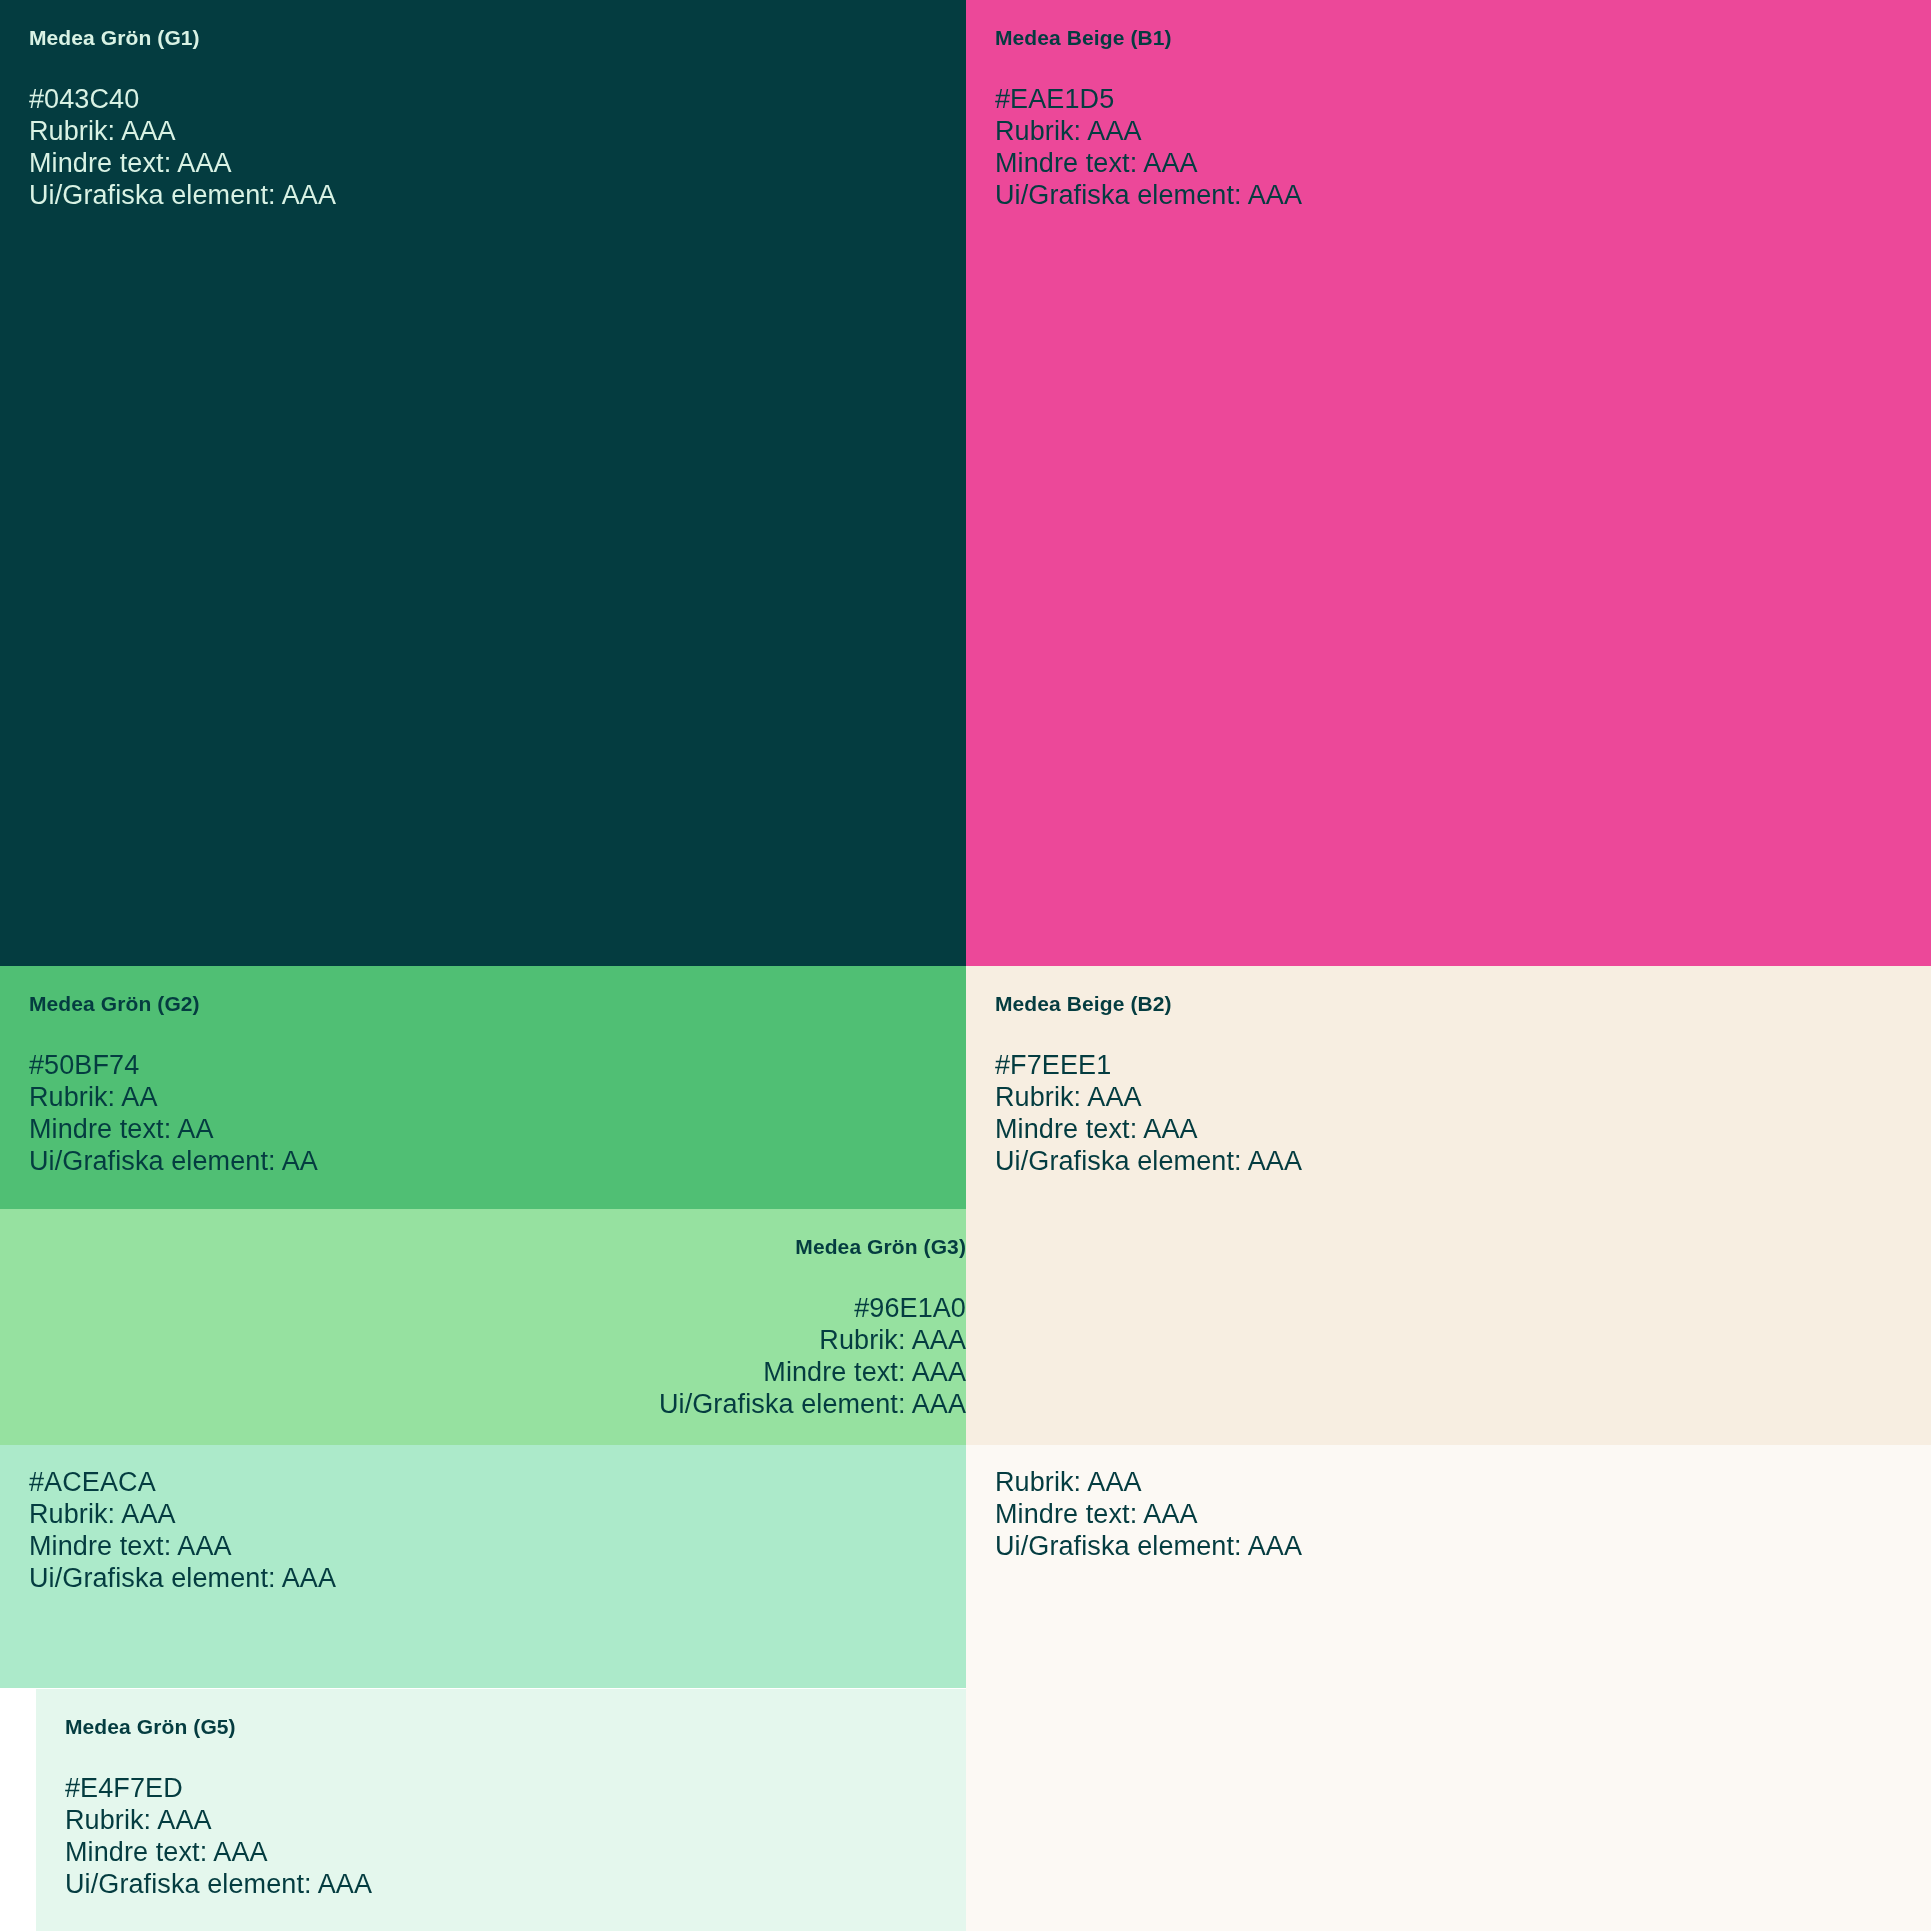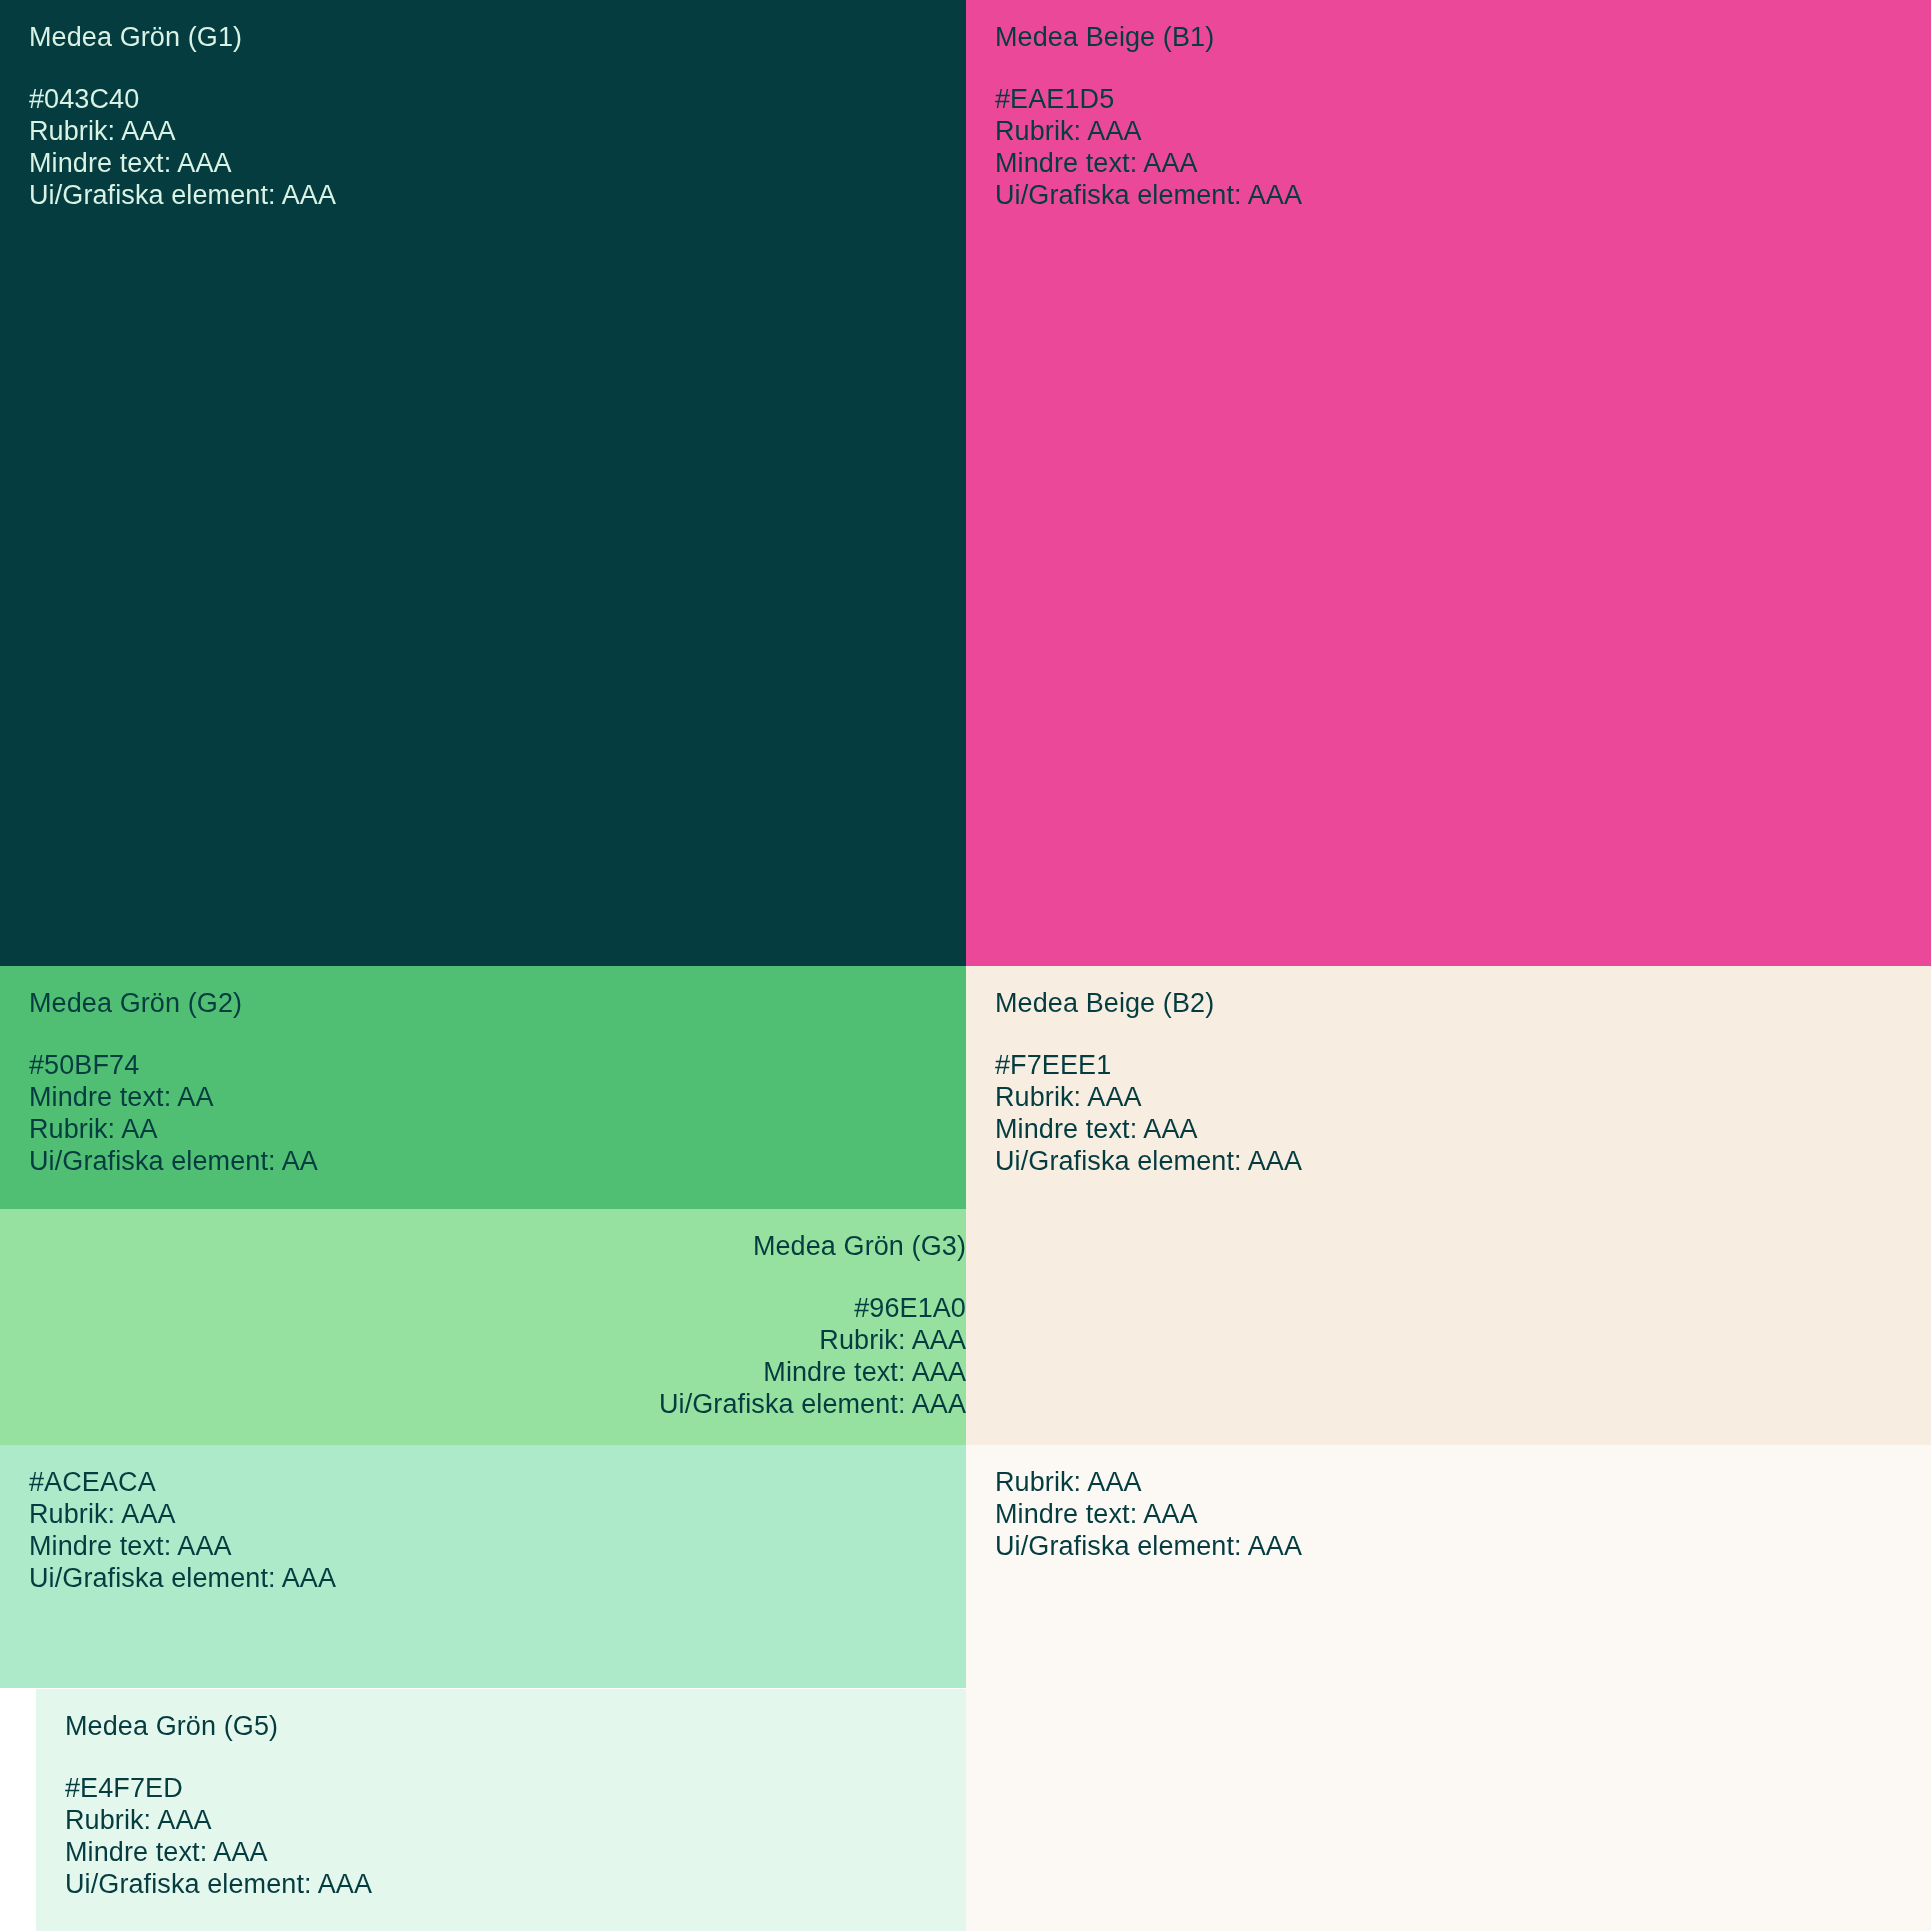--- a/index.html
+++ b/index.html
@@ -32,22 +32,22 @@
     left: 0;
     width: 966px;
     box-sizing: border-box;
     padding: 0;
     overflow: hidden;
   }
   .swatch-body {
     padding: 21px 0 0 29px;
   }
   .swatch-title {
-    font-size: 27px;
-    font-weight: 400;
+    font-size: 21px;
+    font-weight: 700;
     letter-spacing: 0.1px;
     line-height: 33px;
     margin: 0 0 29px 0;
     white-space: nowrap;
   }
   .swatch-details {
     font-size: 27px;
     font-weight: 400;
     letter-spacing: 0.1px;
     line-height: 32px;
@@ -71,22 +71,22 @@
             <span class="detail-line">Mindre text: AAA</span>
             <span class="detail-line">Ui/Grafiska element: AAA</span>
           </div>
         </div>
       </div>
       <div class="swatch" style="top: 966px; height: 276px; background: rgb(80, 191, 116); color: rgb(4, 60, 64);">
         <div class="swatch-body">
           <div class="swatch-title">Medea Grön (G2)</div>
           <div class="swatch-details">
             <span class="detail-line">#50BF74</span>
+            <span class="detail-line">Rubrik: AA</span>
             <span class="detail-line">Mindre text: AA</span>
-            <span class="detail-line">Rubrik: AA</span>
             <span class="detail-line">Ui/Grafiska element: AA</span>
           </div>
         </div>
       </div>
       <div class="swatch" style="top: 1209px; height: 237px; background: rgb(150, 225, 160); color: rgb(4, 60, 64); text-align: right;">
         <div class="swatch-body">
           <div class="swatch-title">Medea Grön (G3)</div>
           <div class="swatch-details">
             <span class="detail-line">#96E1A0</span>
             <span class="detail-line">Rubrik: AAA</span>

